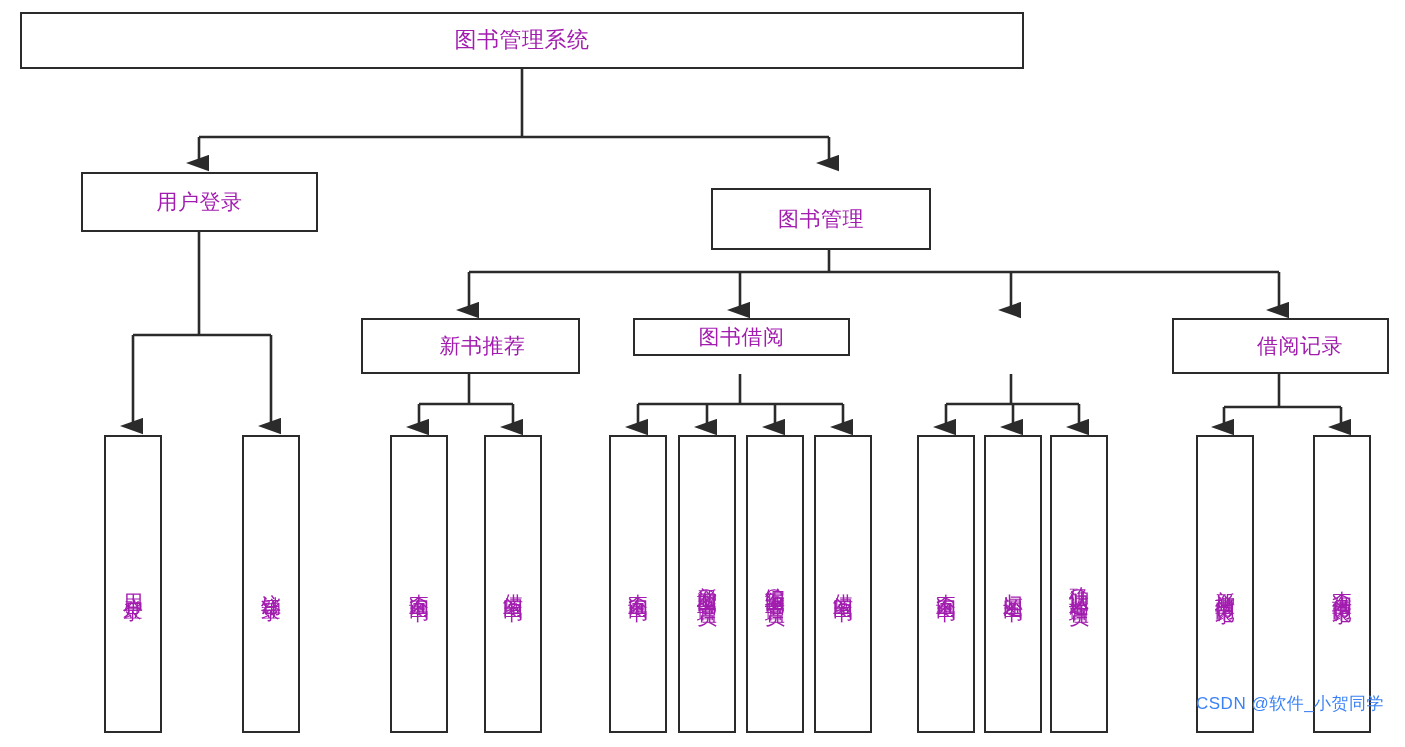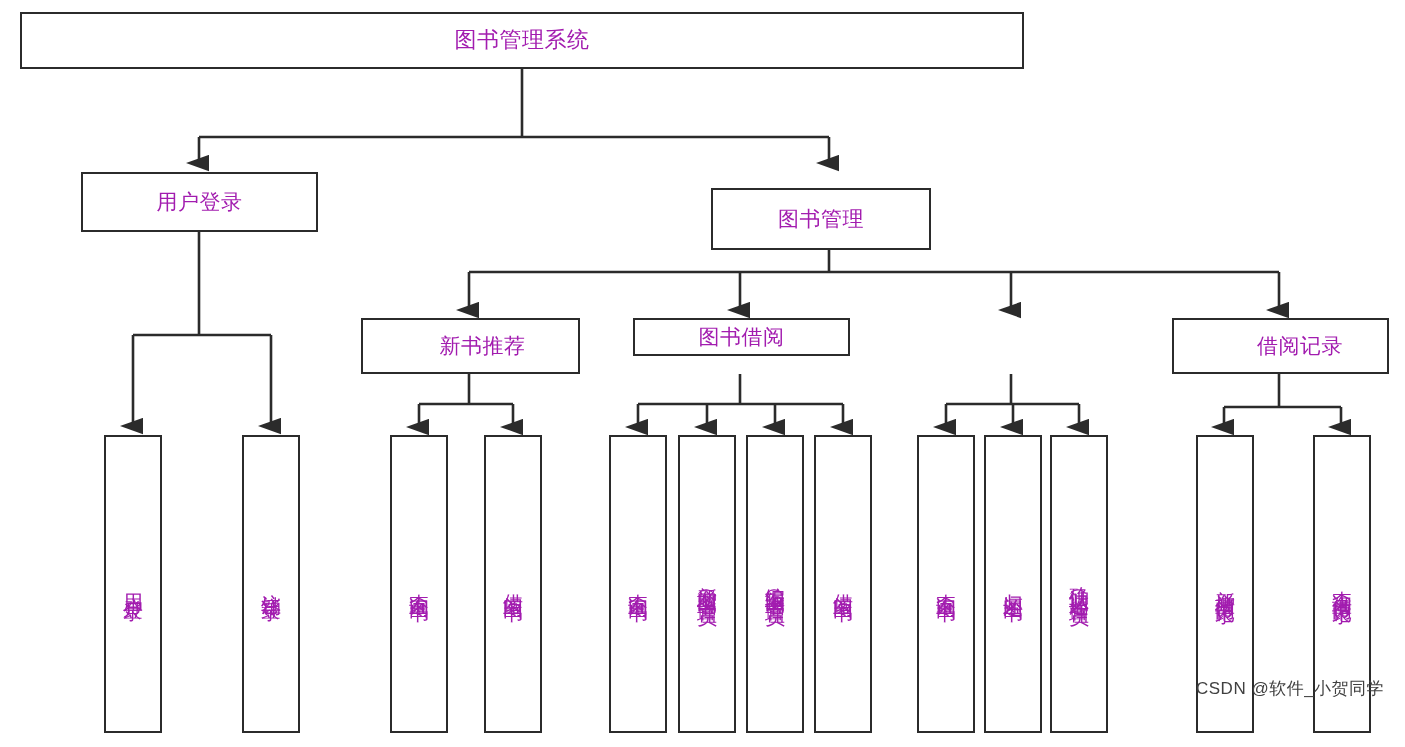--- a/index.html
+++ b/index.html
@@ -54,23 +54,23 @@
     white-space: nowrap;
   }
   .node.v .vtext {
     writing-mode: vertical-rl;
     text-orientation: upright;
     display: block;
   }
   .watermark {
     position: absolute;
     left: 1196px;
-    top: 677px;
+    top: 692px;
     font-size: 17px;
-    color: #404040;
+    color: #3b82f6;
     white-space: nowrap;
     z-index: 3;
     letter-spacing: 0.5px;
   }
 </style>
 </head>
 <body>
 
 <div id="canvas">
 

